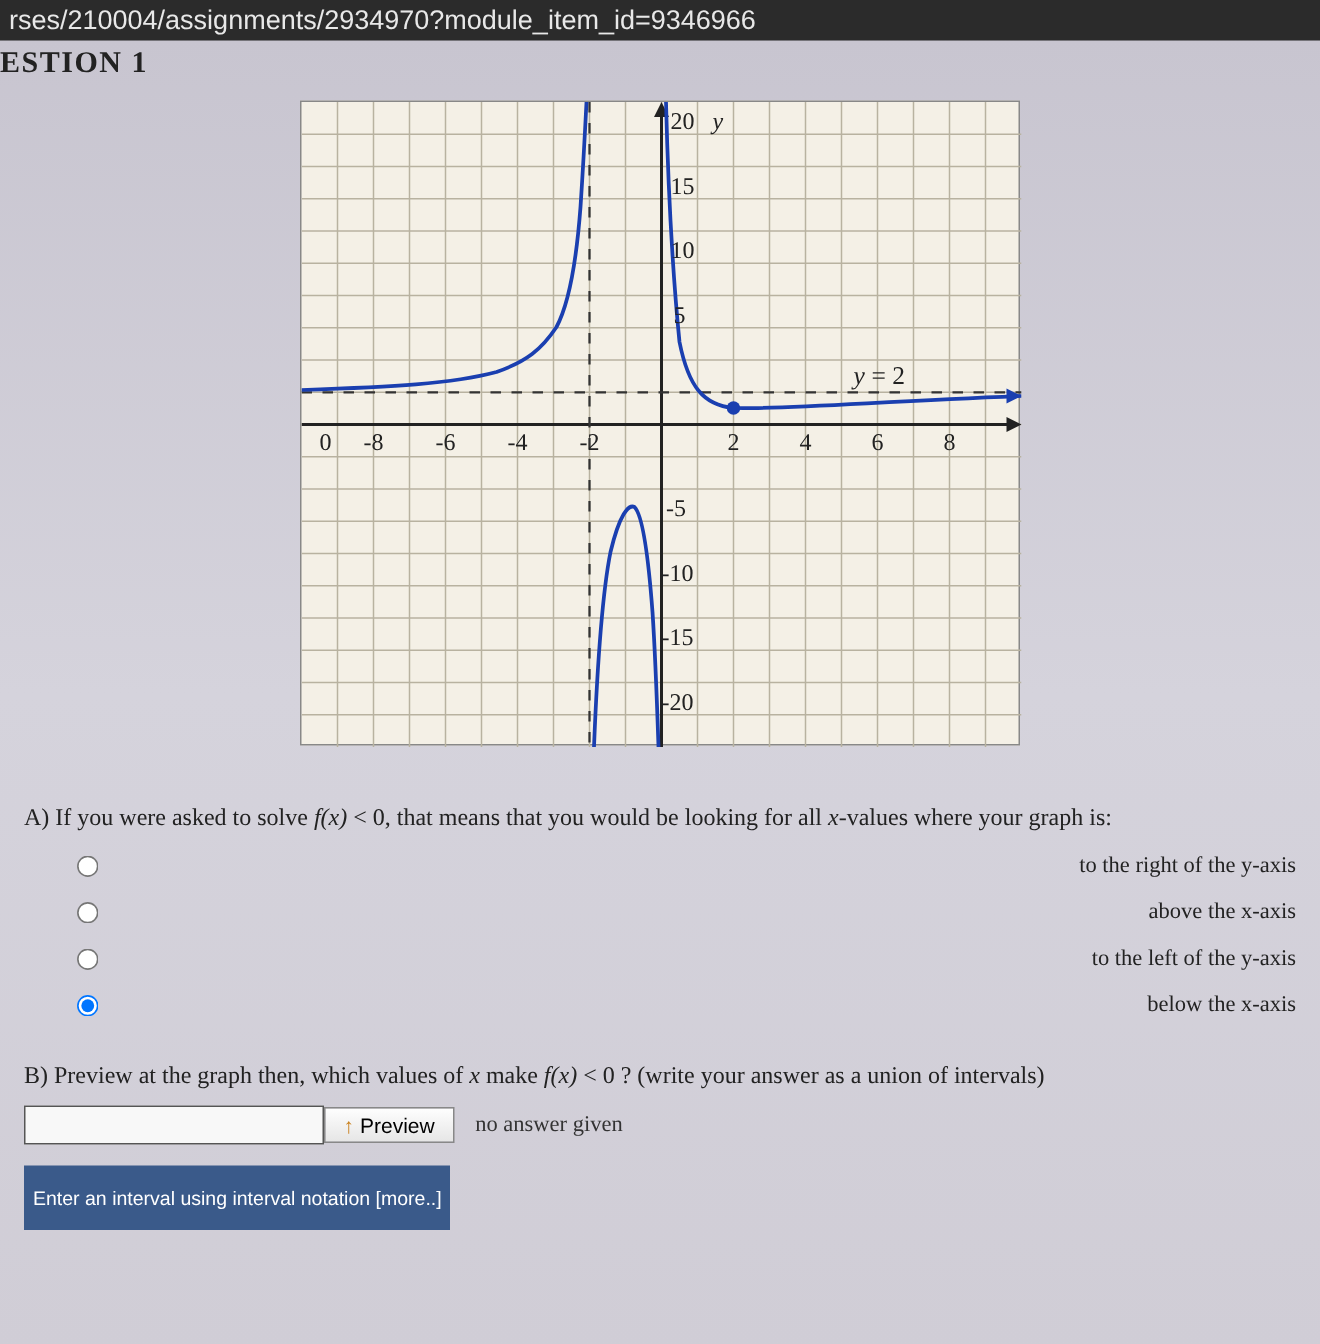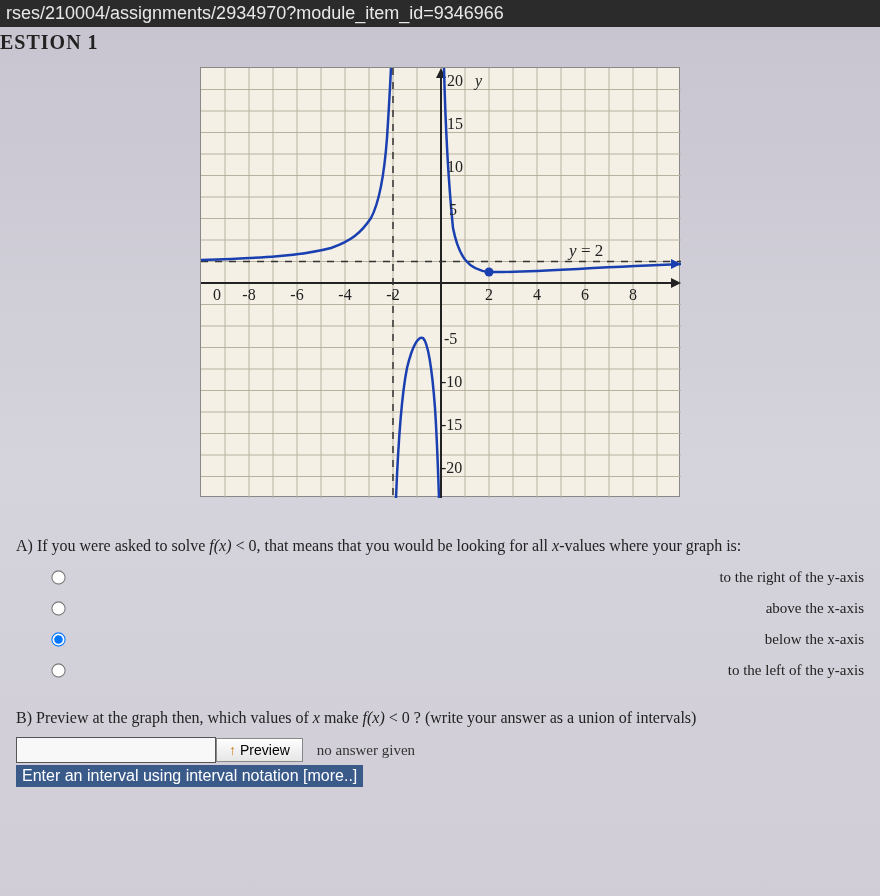--- a/index.html
+++ b/index.html
@@ -97,24 +97,24 @@
   .preview-btn .arrow { color: #c97f1a; font-size: 14px; }
   .no-answer {
     margin-left: 14px;
     font-size: 15px;
     color: #333;
   }
   .interval-hint {
     background: #3a5a8a;
     color: #fff;
     font-family: Arial, sans-serif;
-    font-size: 16px;
-    padding: 2px 6px;
+    font-size: 13px;
+    padding: 14px 6px;
     display: inline-block;
-    margin-top: 2px;
+    margin-top: 14px;
   }
   .math-var { font-style: italic; font-family: 'Times New Roman', serif; }
   .math-fn  { font-style: italic; font-family: 'Times New Roman', serif; }
 </style>
 </head>
 <body>
 
 <div class="url-bar">rses/210004/assignments/2934970?module_item_id=9346966</div>
 
 <div class="page">
@@ -223,26 +223,26 @@
     <div class="options">
       <label class="opt-row">
         <input type="radio" name="qa" style="">
         <span>to the right of the y-axis</span>
       </label>
       <label class="opt-row">
         <input type="radio" name="qa" style="">
         <span>above the x-axis</span>
       </label>
       <label class="opt-row">
+        <input type="radio" name="qa" style="">
+        <span>to the left of the y-axis</span>
+      </label>
+      <label class="opt-row">
         <input type="radio" name="qa" checked="" style="">
         <span>below the x-axis</span>
-      </label>
-      <label class="opt-row">
-        <input type="radio" name="qa" style="">
-        <span>to the left of the y-axis</span>
       </label>
     </div>
   </div>
 
   <div class="question-b">
     <div class="prompt">
       <span>B) Preview at the graph then, which values of </span><span class="math-var">x</span><span> make </span><span class="math-fn">f(x)</span><span> &lt; 0 </span><span>? (write your answer as a union of intervals)</span>
     </div>
     <div class="answer-row">
       <input class="answer-input" type="text" value="" style="">

